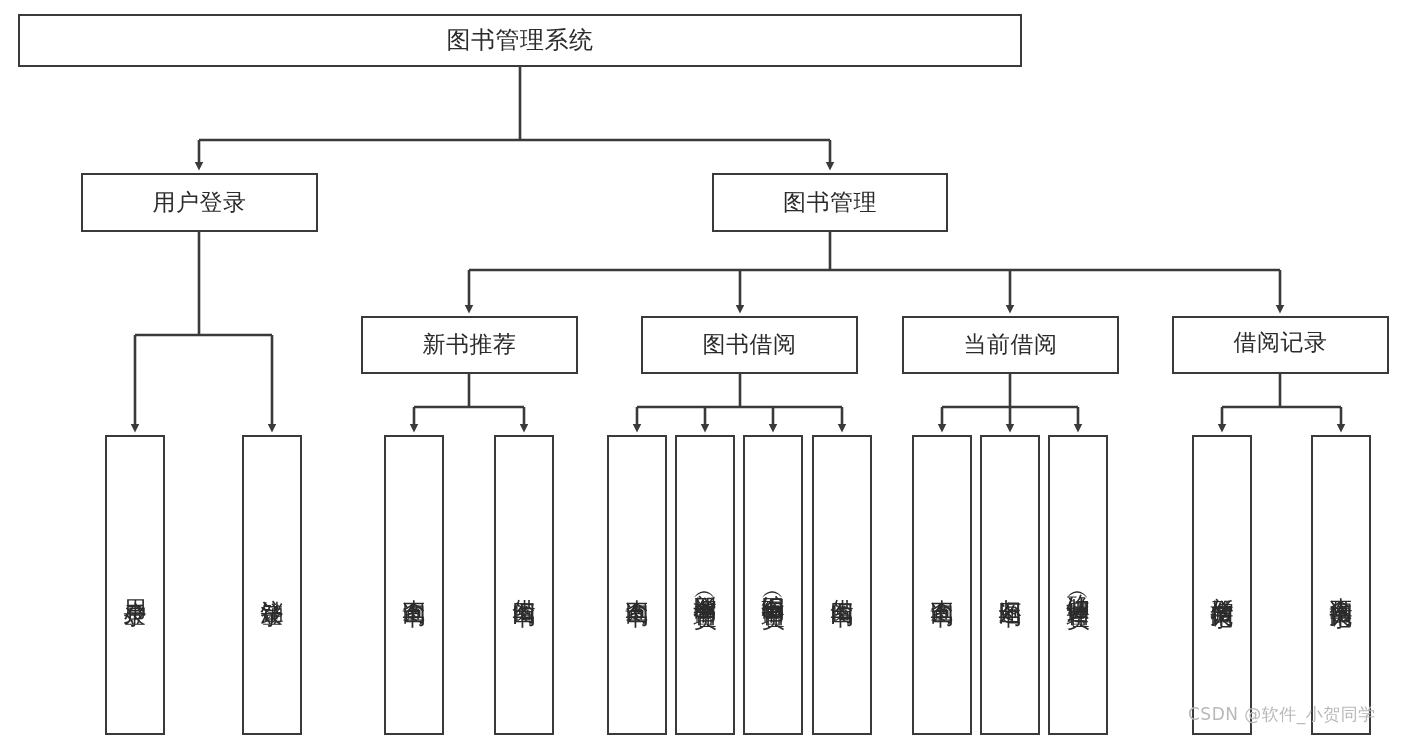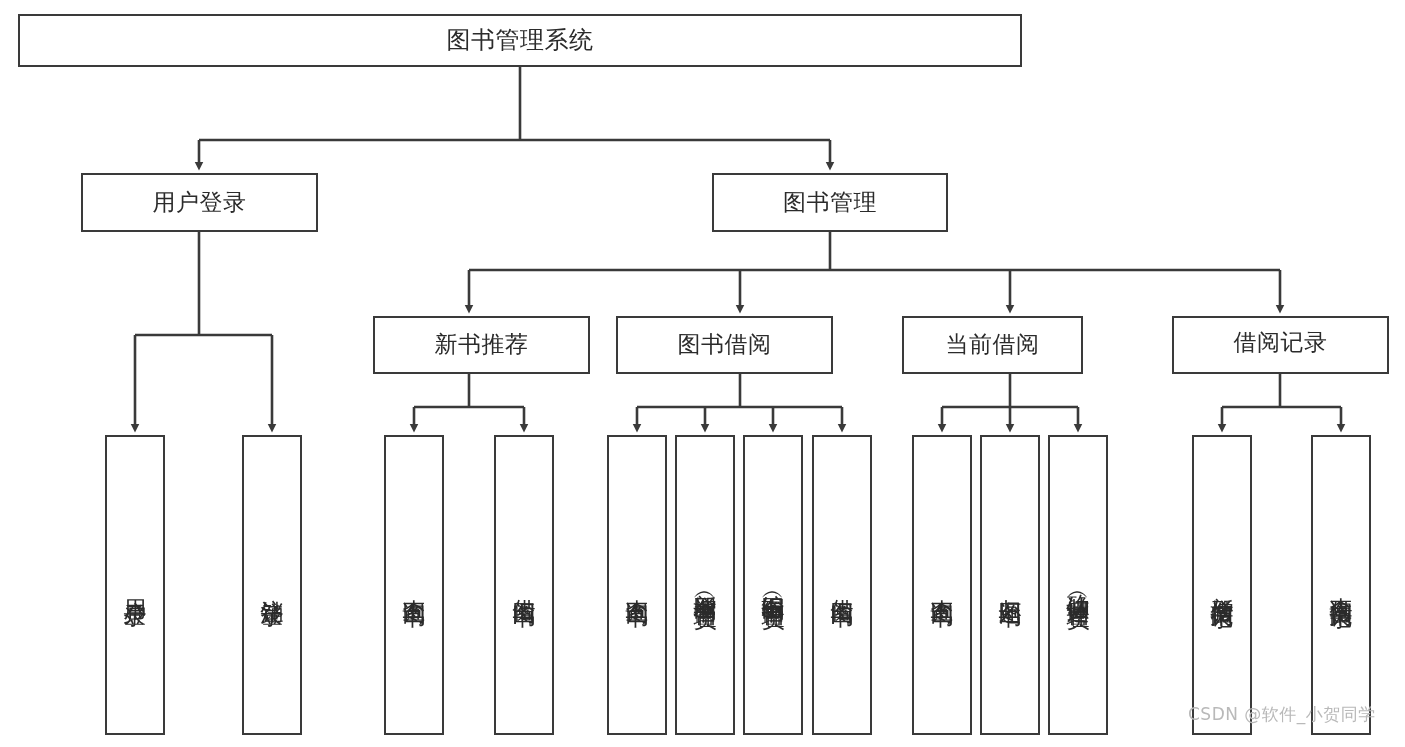--- a/index.html
+++ b/index.html
@@ -126,27 +126,27 @@
     <span>图书管理系统</span>
   </div>
 
   <div class="node horiz" style="left:81px; top:173px; width:237px; height:59px;">
     <span>用户登录</span>
   </div>
   <div class="node horiz" style="left:712px; top:173px; width:236px; height:59px;text-align:right;">
     <span>图书管理</span>
   </div>
 
-  <div class="node horiz" style="left:373px; top:316px; width:217px; height:58px;">
+  <div class="node horiz" style="left:361px; top:316px; width:217px; height:58px;">
     <span>新书推荐</span>
   </div>
-  <div class="node horiz" style="left:616px; top:316px; width:217px; height:58px;">
+  <div class="node horiz" style="left:641px; top:316px; width:217px; height:58px;">
     <span>图书借阅</span>
   </div>
-  <div class="node horiz" style="left:902px; top:316px; width:181px; height:58px;align-items:center;">
+  <div class="node horiz" style="left:902px; top:316px; width:217px; height:58px;align-items:center;">
     <span>当前借阅</span>
   </div>
   <div class="node horiz" style="left:1172px; top:316px; width:217px; height:58px;font-family:Liberation Mono, monospace;">
     <span>借阅记录</span>
   </div>
 
   <div class="node vert" style="left:105px; top:435px; width:60px; height:300px;">
     <span class="vtext">用户登录</span>
   </div>
   <div class="node vert" style="left:242px; top:435px; width:60px; height:300px;">

